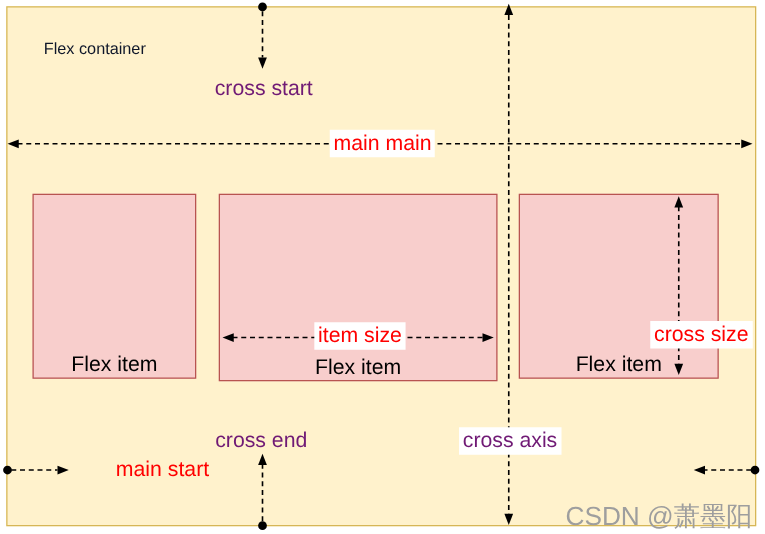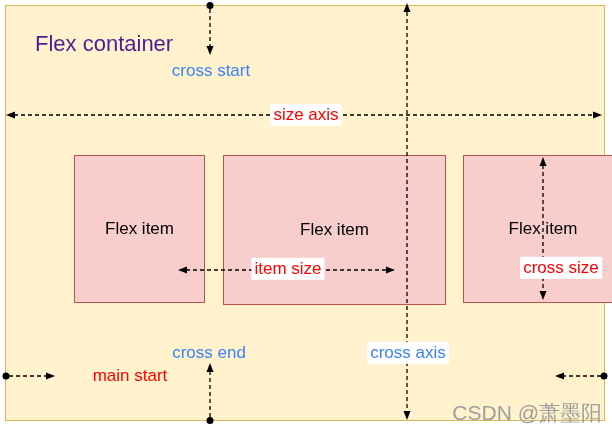--- a/index.html
+++ b/index.html
@@ -7,41 +7,41 @@
     position:relative; width:612px; height:427px;
     background:#ffffff; overflow:hidden;
     font-family:"Liberation Sans", sans-serif;
   }
   .flex-container-box {
     position:absolute; left:5px; top:5px; width:600px; height:416px;
     background:#fff2cc; border:1px solid #d6b656; box-sizing:border-box;
   }
   .flex-container-label {
     position:absolute; left:35px; top:31px;
-    font-size:22px; color:#4c1d95; white-space:nowrap;
+    font-size:13px; color:#0f172a; white-space:nowrap;
   }
   .flex-item {
     position:absolute; background:#f8cecc; border:1px solid #b85450;
-    box-sizing:border-box; display:flex; align-items:center; justify-content:center;margin-left:48px;
+    box-sizing:border-box; display:flex; align-items:flex-end; justify-content:center;
   }
   .flex-item .item-label { font-size:17px; color:#000; white-space:nowrap; }
   .item-1 { left:26px;  top:155px; width:131px; height:148px; }
   .item-2 { left:175px; top:155px; width:223px; height:150px; }
   .item-3 { left:415px; top:155px; width:160px; height:148px; }
 
   svg.arrows { position:absolute; left:0; top:0; width:612px; height:427px; pointer-events:none; }
   svg.arrows line { stroke:#000; stroke-width:1.3; stroke-dasharray:4 3; }
   svg.arrows polygon, svg.arrows circle { fill:#000; stroke:none; }
 
   .lbl {
     position:absolute; transform:translate(-50%,-50%);
     font-size:17px; line-height:1.2; white-space:nowrap;
   }
   .lbl.red { color:#ff0000;padding-left:48px; }
-  .lbl.magenta { color:#3b82f6; }
+  .lbl.magenta { color:#701a75; }
   .lbl.white-bg { background:#ffffff; padding:1px 3px; }
 
   .lbl-cross-start { left:211px; top:71px; }
   .lbl-main-axis  { left:306px; top:115px; }
   .lbl-main-size  { left:288px; top:269px; }
   .lbl-cross-size { left:526px; top:268px;margin-left:35px; }
   .lbl-cross-end  { left:209px; top:353px; }
   .lbl-cross-axis { left:408px; top:353px; }
   .lbl-main-start { left:106px; top:376px; }
   .lbl-main-end   { left:513px; top:376px; }
@@ -115,21 +115,21 @@
     <g>
       <line x1="543" y1="165" x2="543" y2="292"></line>
       <polygon points="543,157 539.5,166 546.5,166"></polygon>
       <polygon points="543,300 539.5,291 546.5,291"></polygon>
     </g>
   </svg>
 
   <span class="flex-container-label">Flex container</span>
 
   <span class="lbl magenta lbl-cross-start">cross start</span>
-  <span class="lbl red white-bg lbl-main-axis">size axis</span>
+  <span class="lbl red white-bg lbl-main-axis">main main</span>
   <span class="lbl red white-bg lbl-main-size">item size</span>
   <span class="lbl red white-bg lbl-cross-size">cross size</span>
   <span class="lbl magenta lbl-cross-end">cross end</span>
   <span class="lbl magenta white-bg lbl-cross-axis">cross axis</span>
   <span class="lbl red lbl-main-start">main start</span>
 
   <span class="watermark">CSDN @萧墨阳</span>
 
 </div>
 

